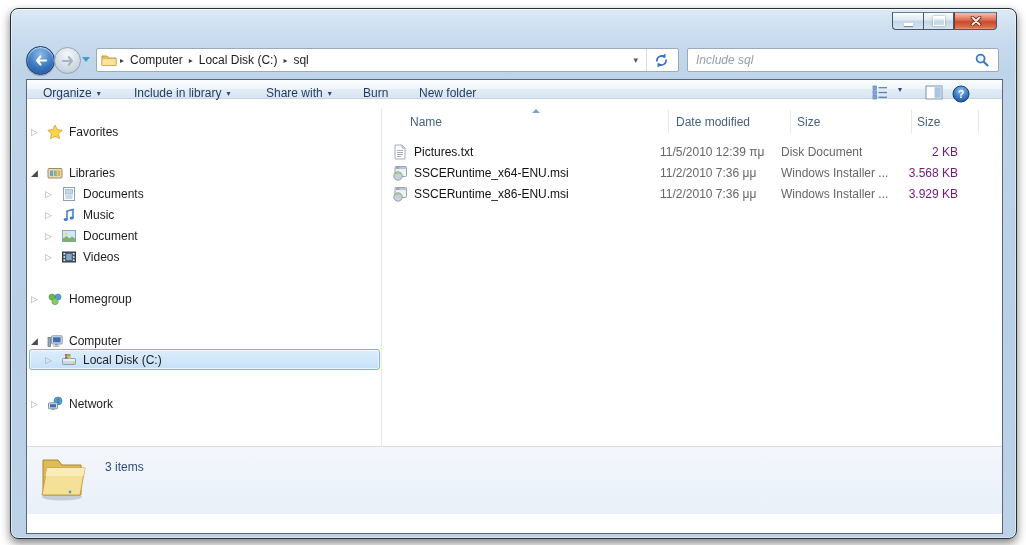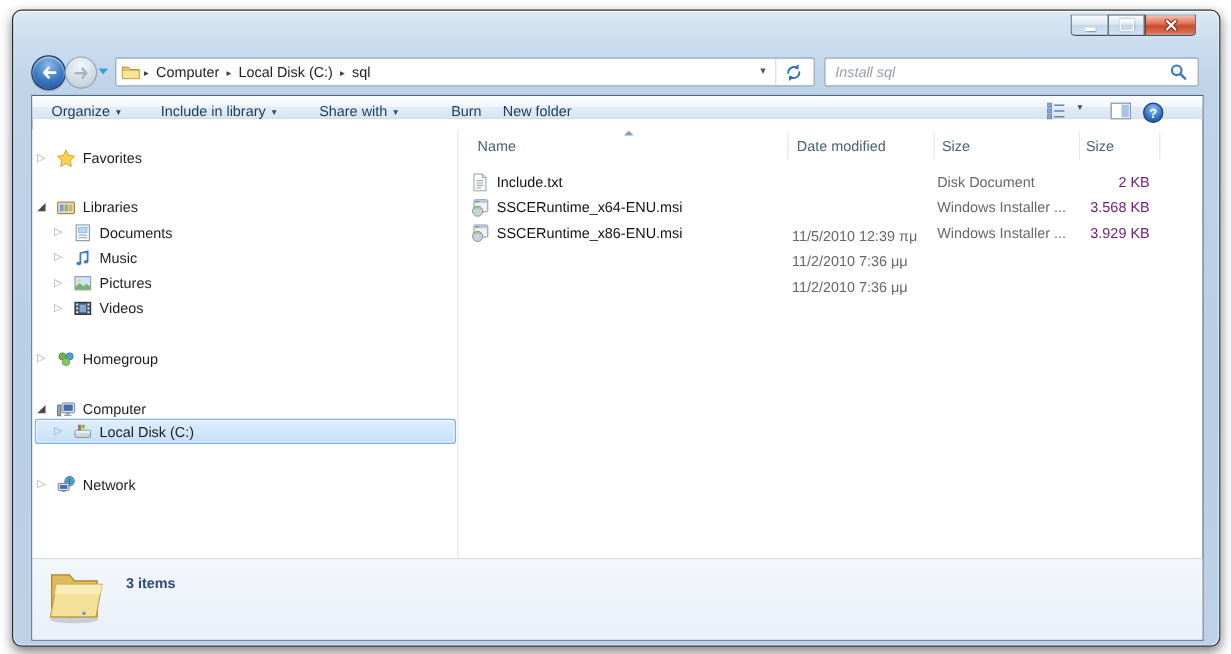--- a/index.html
+++ b/index.html
@@ -64,35 +64,35 @@
   .exp{position:absolute;top:3px;font-family:"DejaVu Sans",sans-serif;font-size:9px;line-height:14px;color:#a0a6ac;cursor:default;}
   .exp.open{color:#4a4a4a;}
   .ic{position:absolute;top:2px;width:16px;height:16px;}
   .tl{position:absolute;top:3px;white-space:nowrap;cursor:default;}
   .tree-sel{position:absolute;left:2px;top:241px;width:351px;height:21px;box-sizing:border-box;
     border:1px solid #7fb2e3;border-radius:3px;
     background:linear-gradient(#ddeefc,#c6e0f8);box-shadow:inset 0 0 0 1px rgba(255,255,255,.65);}
 
   
   .files{position:absolute;left:356px;top:28px;width:619px;height:357px;}
-  .colhdr{position:absolute;left:4px;top:0;width:100%;height:27px;}
+  .colhdr{position:absolute;left:16px;top:0;width:100%;height:27px;}
   .ch{position:absolute;top:7px;color:#44627f;cursor:default;white-space:nowrap;}
   .ch-sep{position:absolute;top:2px;width:1px;height:23px;background:#e3e9f0;}
   .sort-asc{position:absolute;top:1px;left:133px;width:0;height:0;
     border-left:4px solid transparent;border-right:4px solid transparent;border-bottom:4px solid #7ea3c4;}
   .frow{position:absolute;left:0;width:100%;height:21px;}
   .fi{position:absolute;left:9px;top:2px;width:16px;height:16px;}
   .fname{position:absolute;left:31px;top:3px;color:#111;white-space:nowrap;cursor:default;}
-  .fdate{position:absolute;left:277px;top:3px;color:#666;white-space:nowrap;cursor:default;margin-top:45px;}
+  .fdate{position:absolute;left:277px;top:3px;color:#666;white-space:nowrap;cursor:default;}
   .ftype{position:absolute;left:398px;top:3px;color:#666;white-space:nowrap;cursor:default;}
   .fsize{position:absolute;left:469px;top:3px;width:106px;text-align:right;color:#701a75;cursor:default;}
 
   
-  .status{position:absolute;left:0;top:385px;width:100%;height:68px;box-sizing:border-box;
-    background:linear-gradient(#f4f7fc,#e9f0f8);border-top:1px solid #d6dfe9;font-weight:bold;}
+  .status{position:absolute;left:0;top:366px;width:100%;height:68px;box-sizing:border-box;
+    background:linear-gradient(#f4f7fc,#e9f0f8);border-top:1px solid #d6dfe9;}
   .status-icon{position:absolute;left:8px;top:5px;}
   .status-text{position:absolute;left:78px;top:13px;color:#2b4d72;cursor:default;}
 </style>
 </head>
 <body>
 
 <div id="app">
   <div class="window">
 
     <div class="win-controls">
@@ -138,21 +138,21 @@
       <span class="addr-divider"></span>
       <svg width="17" height="17" viewBox="0 0 17 17" style="margin:0 4px;">
         <path d="M4 9.5 a4.6 4.6 0 0 1 7.6-4.3" stroke="#2f6fc0" stroke-width="1.6" fill="none"></path>
         <path d="M12.6 1.6 12.3 6 8.4 4.4 Z" fill="#2f6fc0"></path>
         <path d="M13 7.5 a4.6 4.6 0 0 1-7.6 4.3" stroke="#2f6fc0" stroke-width="1.6" fill="none"></path>
         <path d="M4.4 15.4 4.7 11 8.6 12.6 Z" fill="#2f6fc0"></path>
       </svg>
     </div>
 
     <div class="search">
-      <span class="search-ph">Install sql</span>
+      <span class="search-ph">Include sql</span>
       <span class="addr-spacer"></span>
       <svg width="16" height="16" viewBox="0 0 16 16">
         <circle cx="6.6" cy="6.6" r="4" stroke="#3f7ab8" stroke-width="1.8" fill="rgba(190,215,240,.25)"></circle>
         <line x1="9.7" y1="9.7" x2="13.6" y2="13.6" stroke="#3f7ab8" stroke-width="2.1" stroke-linecap="round"></line>
       </svg>
     </div>
 
     <div class="inner">
 
       <div class="toolbar">
@@ -161,21 +161,21 @@
           <span class="tb-caret">▾</span>
         </div>
         <div class="tb-item" style="left:107px">
           <span>Include in library</span>
           <span class="tb-caret">▾</span>
         </div>
         <div class="tb-item" style="left:239px">
           <span>Share with</span>
           <span class="tb-caret">▾</span>
         </div>
-        <div class="tb-item" style="left:349px">
+        <div class="tb-item" style="left:336px">
           <span>Burn</span>
         </div>
         <div class="tb-item" style="left:392px">
           <span>New folder</span>
         </div>
 
         <div class="tb-right" style="left:845px">
           <svg width="16" height="15" viewBox="0 0 16 15">
             <rect x="1" y="1" width="3.4" height="3.4" fill="#7ea7d8" stroke="#5f82ae" stroke-width=".7"></rect>
             <rect x="1" y="5.8" width="3.4" height="3.4" fill="#7ea7d8" stroke="#5f82ae" stroke-width=".7"></rect>
@@ -252,21 +252,21 @@
           <span class="tl" style="left:56px">Music</span>
         </div>
 
         <div class="ti" style="top:118px">
           <span class="exp" style="left:18px">▷</span>
           <svg class="ic" style="left:34px" viewBox="0 0 16 16">
             <rect x="1.5" y="2.5" width="13" height="11" fill="#cfe7f8" stroke="#88a6c0"></rect>
             <circle cx="5" cy="6" r="1.3" fill="#f7d64a"></circle>
             <path d="M1.5 11 l4-3 3 2.5 2.5-2 3.5 2.5 V13.5 H1.5 Z" fill="#7fb069"></path>
           </svg>
-          <span class="tl" style="left:56px">Pictures</span>
+          <span class="tl" style="left:56px">Document</span>
         </div>
 
         <div class="ti" style="top:139px">
           <span class="exp" style="left:18px">▷</span>
           <svg class="ic" style="left:34px" viewBox="0 0 16 16">
             <rect x="1.5" y="3" width="13" height="10" fill="#4a5866" stroke="#2e3946"></rect>
             <g fill="#e8eef4">
               <rect x="2.5" y="4" width="1.6" height="1.6"></rect>
                 <rect x="2.5" y="7.2" width="1.6" height="1.6"></rect>
                 <rect x="2.5" y="10.4" width="1.6" height="1.6"></rect>
@@ -343,21 +343,21 @@
 
         <div class="frow" style="top:34px">
           <svg class="fi" viewBox="0 0 16 16">
             <path d="M3 1 h7 l3 3 v11 H3 Z" fill="#fff" stroke="#8e9aa6" stroke-width=".8"></path>
             <path d="M10 1 v3 h3" fill="none" stroke="#8e9aa6" stroke-width=".8"></path>
             <line x1="5" y1="6.5" x2="11" y2="6.5" stroke="#9fb0bd"></line>
             <line x1="5" y1="8.5" x2="11" y2="8.5" stroke="#9fb0bd"></line>
             <line x1="5" y1="10.5" x2="11" y2="10.5" stroke="#9fb0bd"></line>
             <line x1="5" y1="12.5" x2="9" y2="12.5" stroke="#9fb0bd"></line>
           </svg>
-          <span class="fname">Include.txt</span>
+          <span class="fname">Pictures.txt</span>
           <span class="fdate">11/5/2010 12:39 πμ</span>
           <span class="ftype">Disk Document</span>
           <span class="fsize">2 KB</span>
         </div>
 
         <div class="frow" style="top:55px">
           <svg class="fi" viewBox="0 0 16 16">
             <rect x="3" y="1.5" width="11.5" height="10" rx="1" fill="#eef3f8" stroke="#7d8c9b" stroke-width=".8"></rect>
             <rect x="3.4" y="1.9" width="10.7" height="2.2" fill="#b8c7d8"></rect>
             <circle cx="5" cy="3" r=".7" fill="#d04a3a"></circle>

